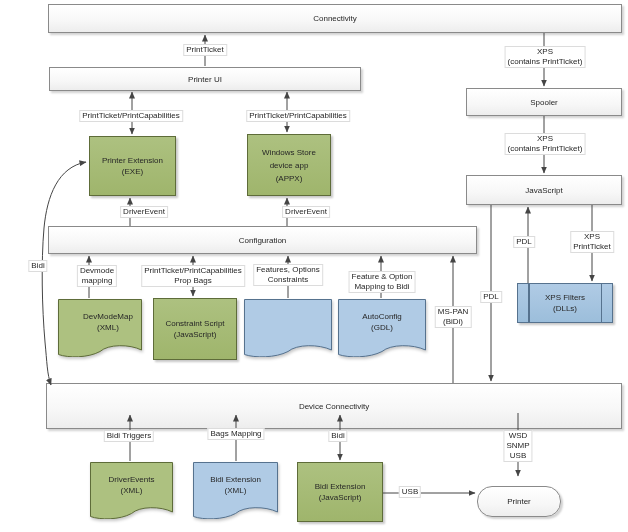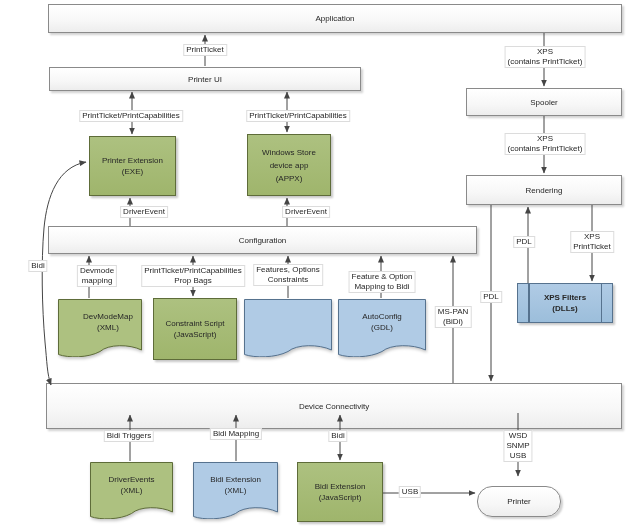--- a/index.html
+++ b/index.html
@@ -17,21 +17,20 @@
   }
   .grect{
     background:linear-gradient(180deg,var(--green-fill,#adc180),var(--green-fill2,#9fb56c));
     border:1px solid var(--green-border,#5e6c39);
     box-shadow:2px 2px 2px rgba(0,0,0,0.22);
   }
   .brect{
     background:linear-gradient(180deg,var(--blue-fill,#b0cbe5),var(--blue-fill2,#9cbedb));
     border:1px solid var(--blue-border,#56728e);
     box-shadow:2px 2px 2px rgba(0,0,0,0.22);
-    font-weight:bold;
   }
   .rounded{border-radius:15px;margin-top:8px;}
   .nt{line-height:11px;}
   .nt3{line-height:13px;}
   .doc{display:block;}
   .doc-svg{position:absolute;left:0;top:0;filter:drop-shadow(1.5px 2px 1.5px rgba(0,0,0,0.22));}
   .doc-green path{fill:var(--green-fill,#adc180);stroke:var(--green-border,#5e6c39);stroke-width:1;}
   .doc-blue path{fill:var(--blue-fill,#b0cbe5);stroke:var(--blue-border,#56728e);stroke-width:1;}
   .doc .nt{position:absolute;left:0;right:0;top:8px;line-height:11px;}
   .procbar{position:absolute;top:0;bottom:0;width:1.5px;background:var(--blue-border,#56728e);}
@@ -45,41 +44,41 @@
     background:#ffffff;border:1px solid var(--label-border,#dcdcdc);
     padding:0 2px;line-height:10px;text-align:center;white-space:nowrap;
   }
 </style>
 </head>
 <body>
 
 <div id="canvas">
 
   <div class="node wbox" style="left:48px;top:4px;width:574px;height:29px">
-    <span>Application</span>
+    <span>Connectivity</span>
   </div>
 
   <div class="node wbox" style="left:49px;top:67px;width:312px;height:24px">
     <span>Printer UI</span>
   </div>
 
   <div class="node wbox" style="left:48px;top:226px;width:429px;height:28px">
     <span>Configuration</span>
   </div>
 
   <div class="node wbox" style="left:46px;top:383px;width:576px;height:46px">
     <span>Device Connectivity</span>
   </div>
 
   <div class="node wbox" style="left:466px;top:88px;width:156px;height:28px">
     <span>Spooler</span>
   </div>
 
   <div class="node wbox" style="left:466px;top:175px;width:156px;height:30px">
-    <span>Rendering</span>
+    <span>JavaScript</span>
   </div>
 
   <div class="node wbox rounded" style="left:477px;top:478px;width:84px;height:31px">
     <span>Printer</span>
   </div>
 
   <div class="node grect" style="left:89px;top:136px;width:87px;height:60px">
     <div class="nt">
       <div>Printer Extension</div>
       <div>(EXE)</div>
@@ -235,21 +234,21 @@
   <div class="lbl" style="left:491px;top:291px">PDL</div>
   <div class="lbl" style="left:524px;top:236px">PDL</div>
 
   <div class="lbl" style="left:592px;top:231px">
     <div>XPS</div>
     <div>PrintTicket</div>
   </div>
 
   <div class="lbl" style="left:38px;top:260px">Bidi</div>
   <div class="lbl" style="left:129px;top:430px">Bidi Triggers</div>
-  <div class="lbl" style="left:236px;top:428px">Bidi Mapping</div>
+  <div class="lbl" style="left:236px;top:428px">Bags Mapping</div>
   <div class="lbl" style="left:338px;top:430px">Bidi</div>
   <div class="lbl" style="left:410px;top:486px">USB</div>
 
   <div class="lbl" style="left:518px;top:430px">
     <div>WSD</div>
     <div>SNMP</div>
     <div>USB</div>
   </div>
 
 </div>

